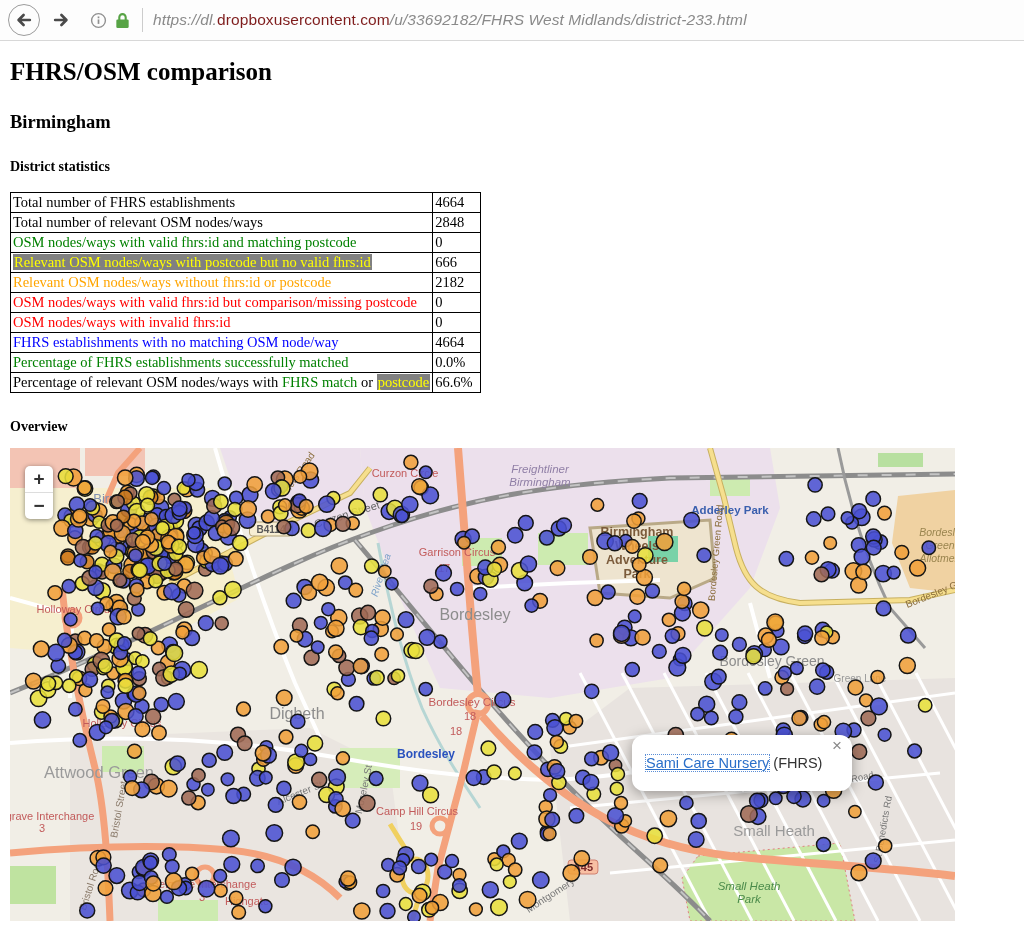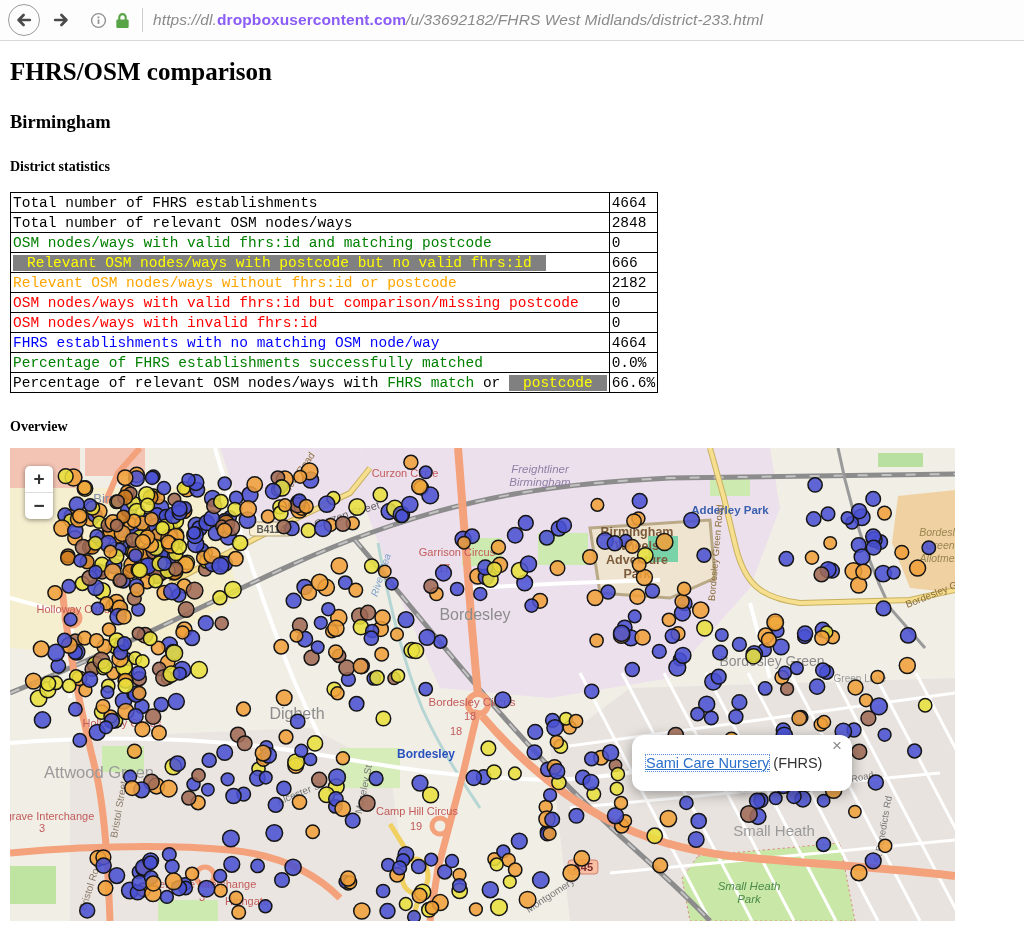--- a/index.html
+++ b/index.html
@@ -7,29 +7,29 @@
 
   
   .toolbar{height:40px;background:#fdfdfd;border-bottom:1px solid #d8d8d8;display:flex;align-items:center;}
   .nav-btn{width:30px;height:30px;display:flex;align-items:center;justify-content:center;margin-left:6px;}
   .nav-btn.back{border:1.5px solid #9c9c9c;border-radius:50%;margin-left:8px;}
   .pinfo{margin-left:14px;width:17px;height:17px;}
   .lock{margin-left:8px;width:15px;height:17px;}
   .urlsep{width:1px;height:24px;background:#ccc;margin:0 10px 0 12px;}
   .url{font-size:15.5px;letter-spacing:.1px;white-space:nowrap;}
   .u-dim{color:#8a8a8a;font-style:italic;}
-  .u-dark{color:#8b5cf6;font-weight:bold;}
+  .u-dark{color:#7f1d1d;font-weight:normal;}
   h1{font-size:25px;margin:17px 0 0 10px;font-family:"Liberation Serif","DejaVu Serif",serif;}
   h2{font-size:18.5px;margin:26px 0 0 10px;font-family:"Liberation Serif","DejaVu Serif",serif;}
   h3{font-size:14px;margin:26px 0 0 10px;font-family:"Liberation Serif","DejaVu Serif",serif;}
   table.stats{margin:17px 0 0 10px;border-collapse:collapse;}
-  table.stats td{border:1px solid #000;font-family:Liberation Mono, monospace;font-size:14.5px;height:19px;padding:0 2px;white-space:nowrap;}
+  table.stats td{border:1px solid #000;font-family:Liberation Serif, serif;font-size:14.5px;height:19px;padding:0 2px;white-space:nowrap;}
   td.lbl{width:409px;}
   td.val{width:43px;}
-  .hl{padding:0 14px;}
+  .hl{padding:0 1px;}
 
   
   .map{position:relative;width:945px;height:473px;margin:13px 0 0 10px;overflow:hidden;background:#f1eee6;}
   .map svg{position:absolute;left:0;top:0;}
   .zoomctl{position:absolute;left:15px;top:18px;width:28px;background:#fff;border-radius:5px;box-shadow:0 1px 5px rgba(0,0,0,.45);z-index:25;}
   .zbtn{width:28px;height:26px;line-height:26px;text-align:center;font-size:19px;font-weight:bold;color:#333;cursor:pointer;}
   .zbtn.out{border-top:1px solid #ddd;}
   .popup{position:absolute;left:622px;top:287px;width:206px;height:56px;background:#fff;border-radius:12px;box-shadow:0 3px 14px rgba(0,0,0,.35);display:flex;align-items:center;padding-left:14px;z-index:30;}
   .popup-content{font-size:14.5px;color:#333;white-space:nowrap;}
   .popup-content a{color:#2a6fc9;text-decoration:underline;outline:1px dotted #5b8ed6;}

